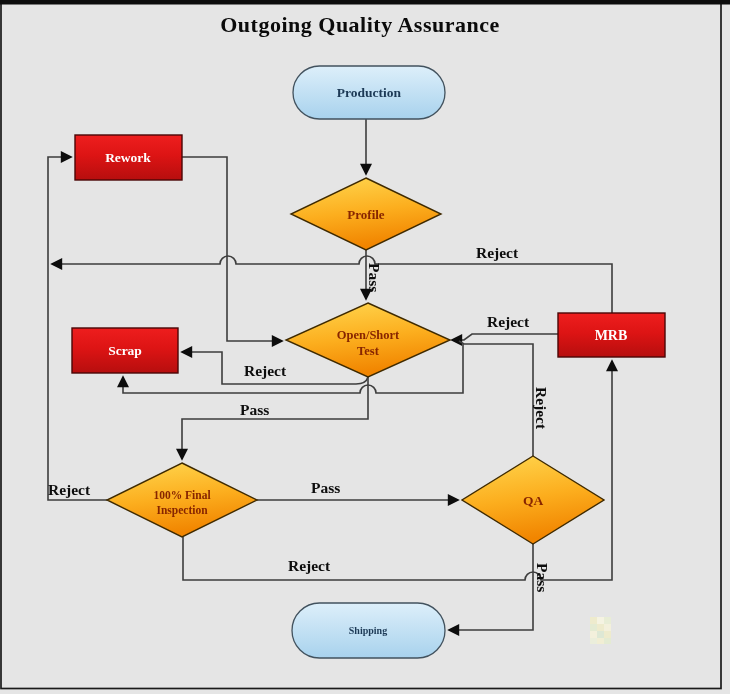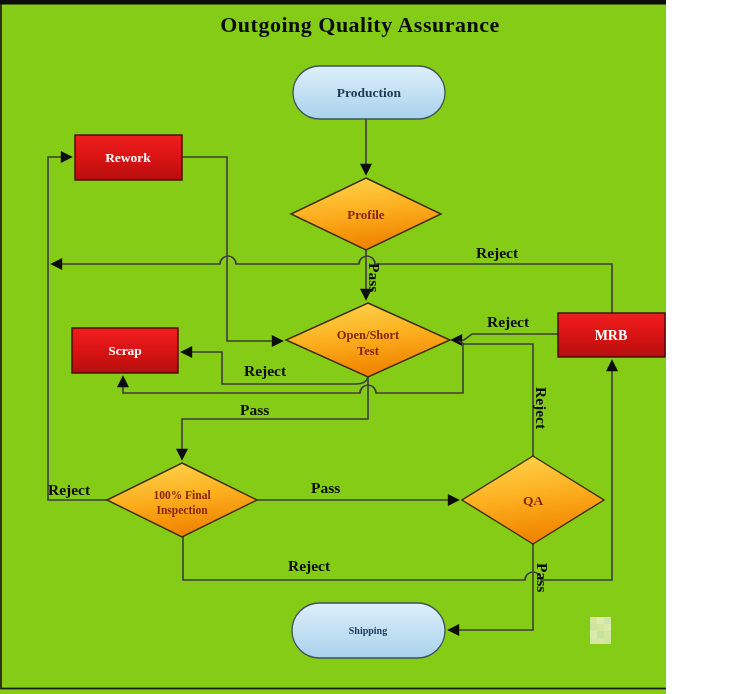--- a/index.html
+++ b/index.html
@@ -1,19 +1,19 @@
 <!DOCTYPE html>
 <html><head>
 <meta charset="utf-8">
 <style>
   html,body{margin:0;padding:0;background:#ffffff;}
   .page{
     position:relative;
-    width:666px;height:694px;
-    background:#84cc16;
+    width:730px;height:694px;
+    background:#e5e5e5;
     font-family:"Liberation Serif","DejaVu Serif",serif;
     overflow:hidden;
   }
   svg{display:block;}
   text{font-family:"Liberation Serif","DejaVu Serif",serif;}
   .title{font-size:22px;font-weight:bold;fill:#0b0b0b;letter-spacing:.5px;}
   .edge{fill:none;stroke:#3d3d3d;stroke-width:1.6px;}
   .edge-label{font-size:15.5px;font-weight:bold;fill:#0d0d0d;}
   .node-label-dec{font-weight:bold;fill:#872500;}
   .node-label-proc{font-weight:bold;fill:#ffffff;}

